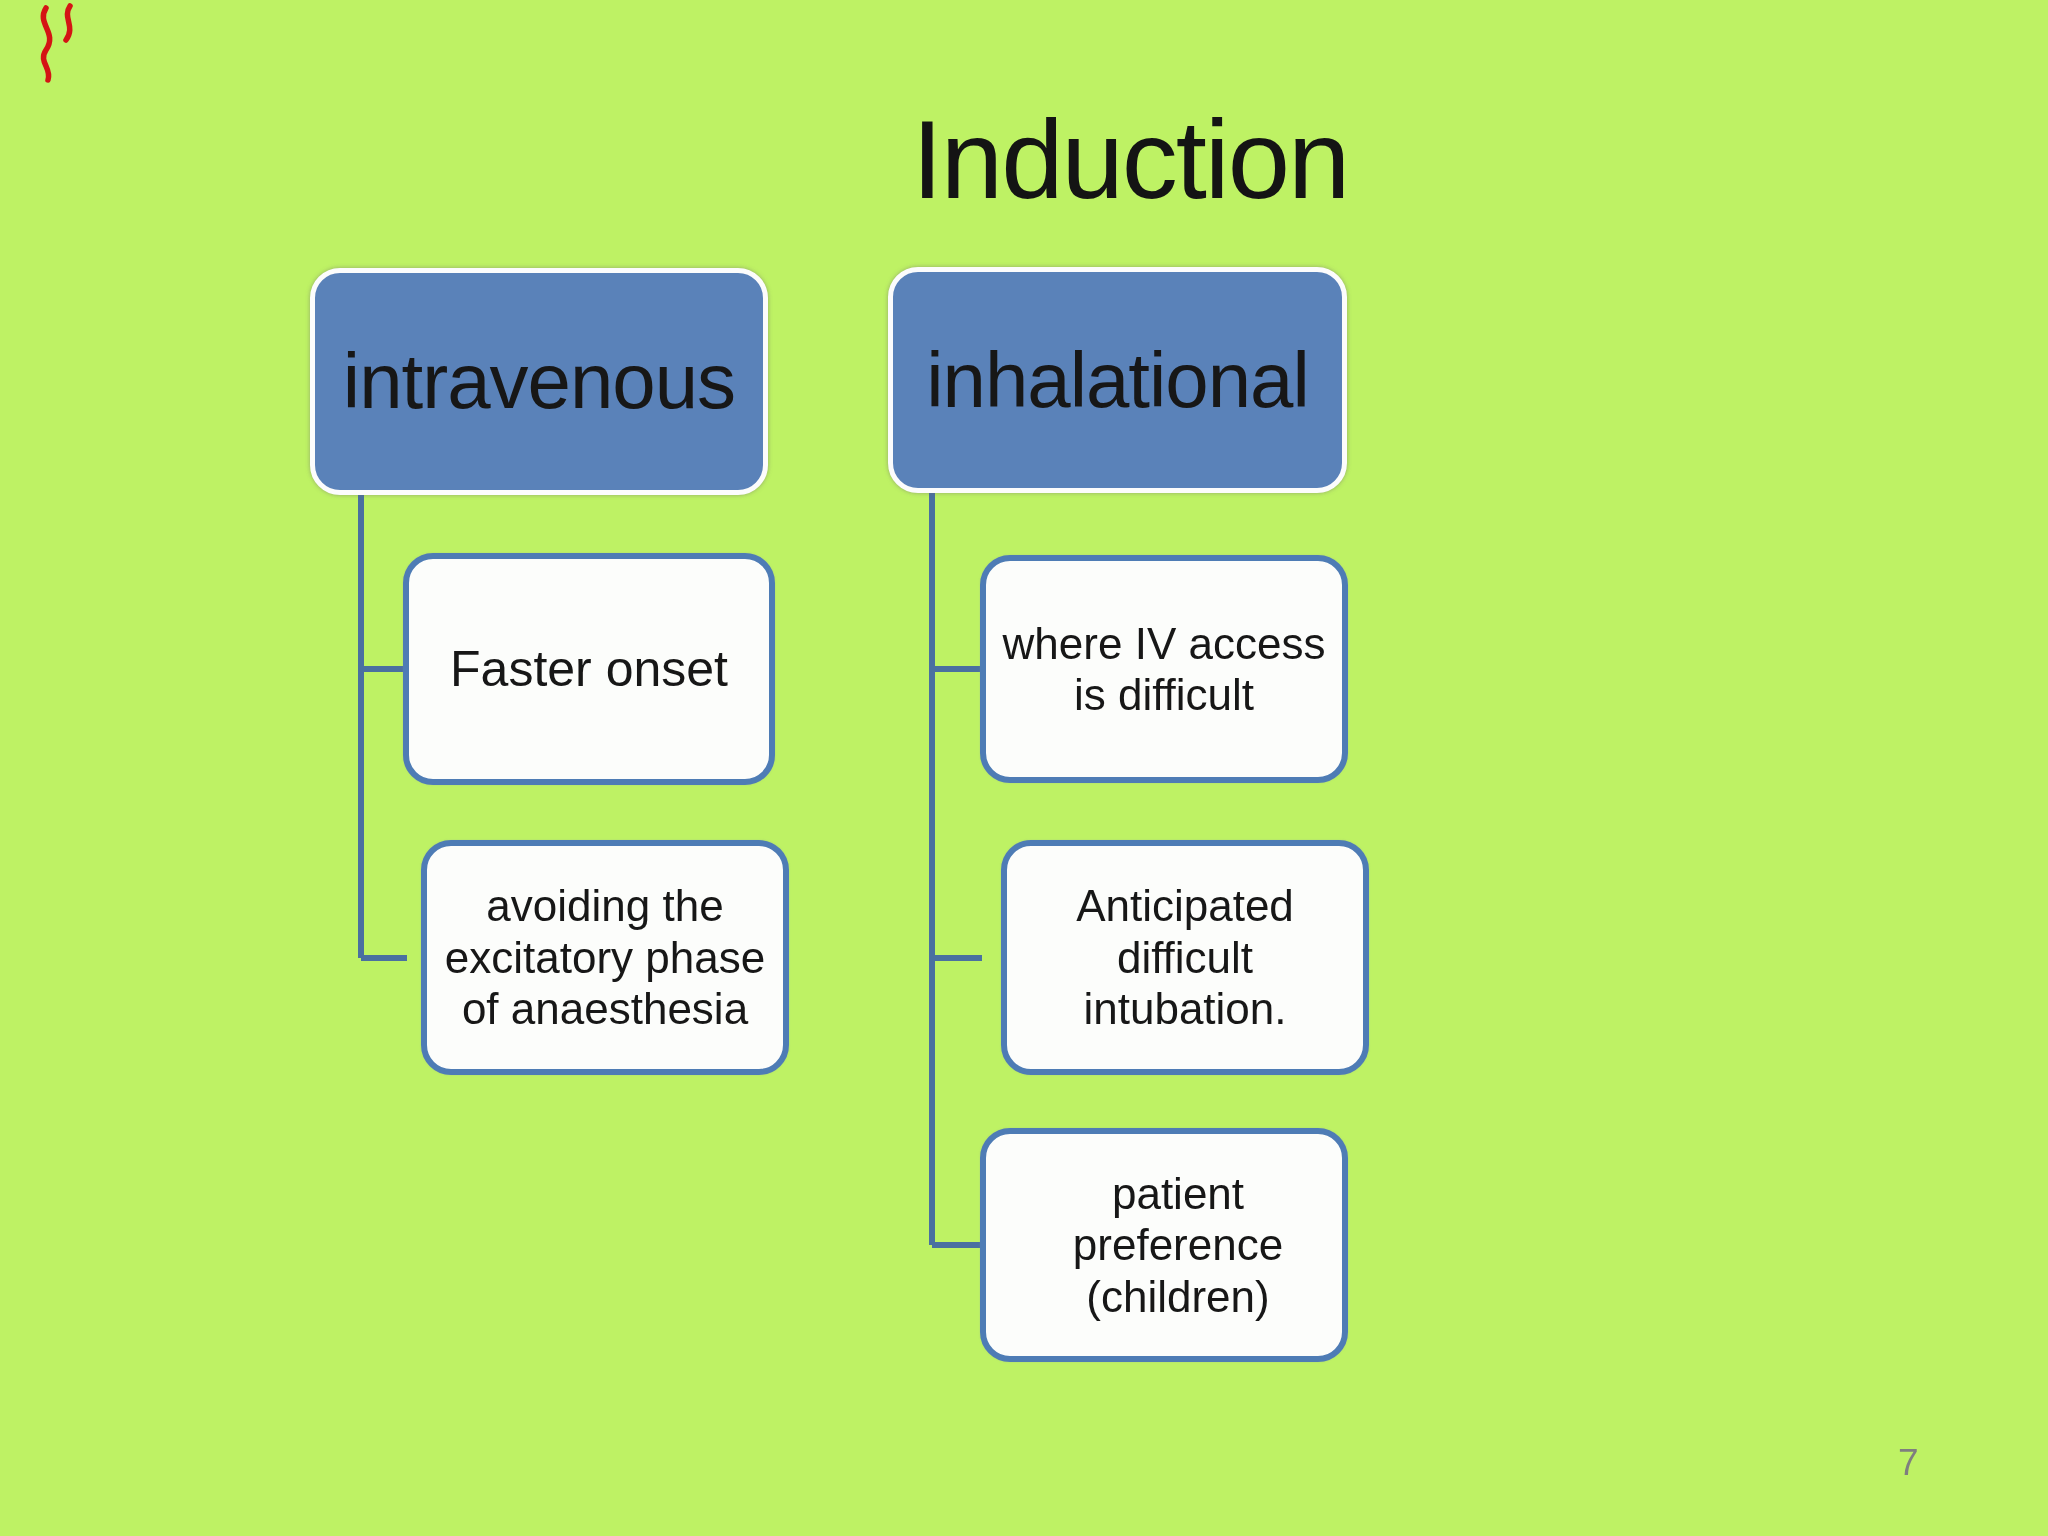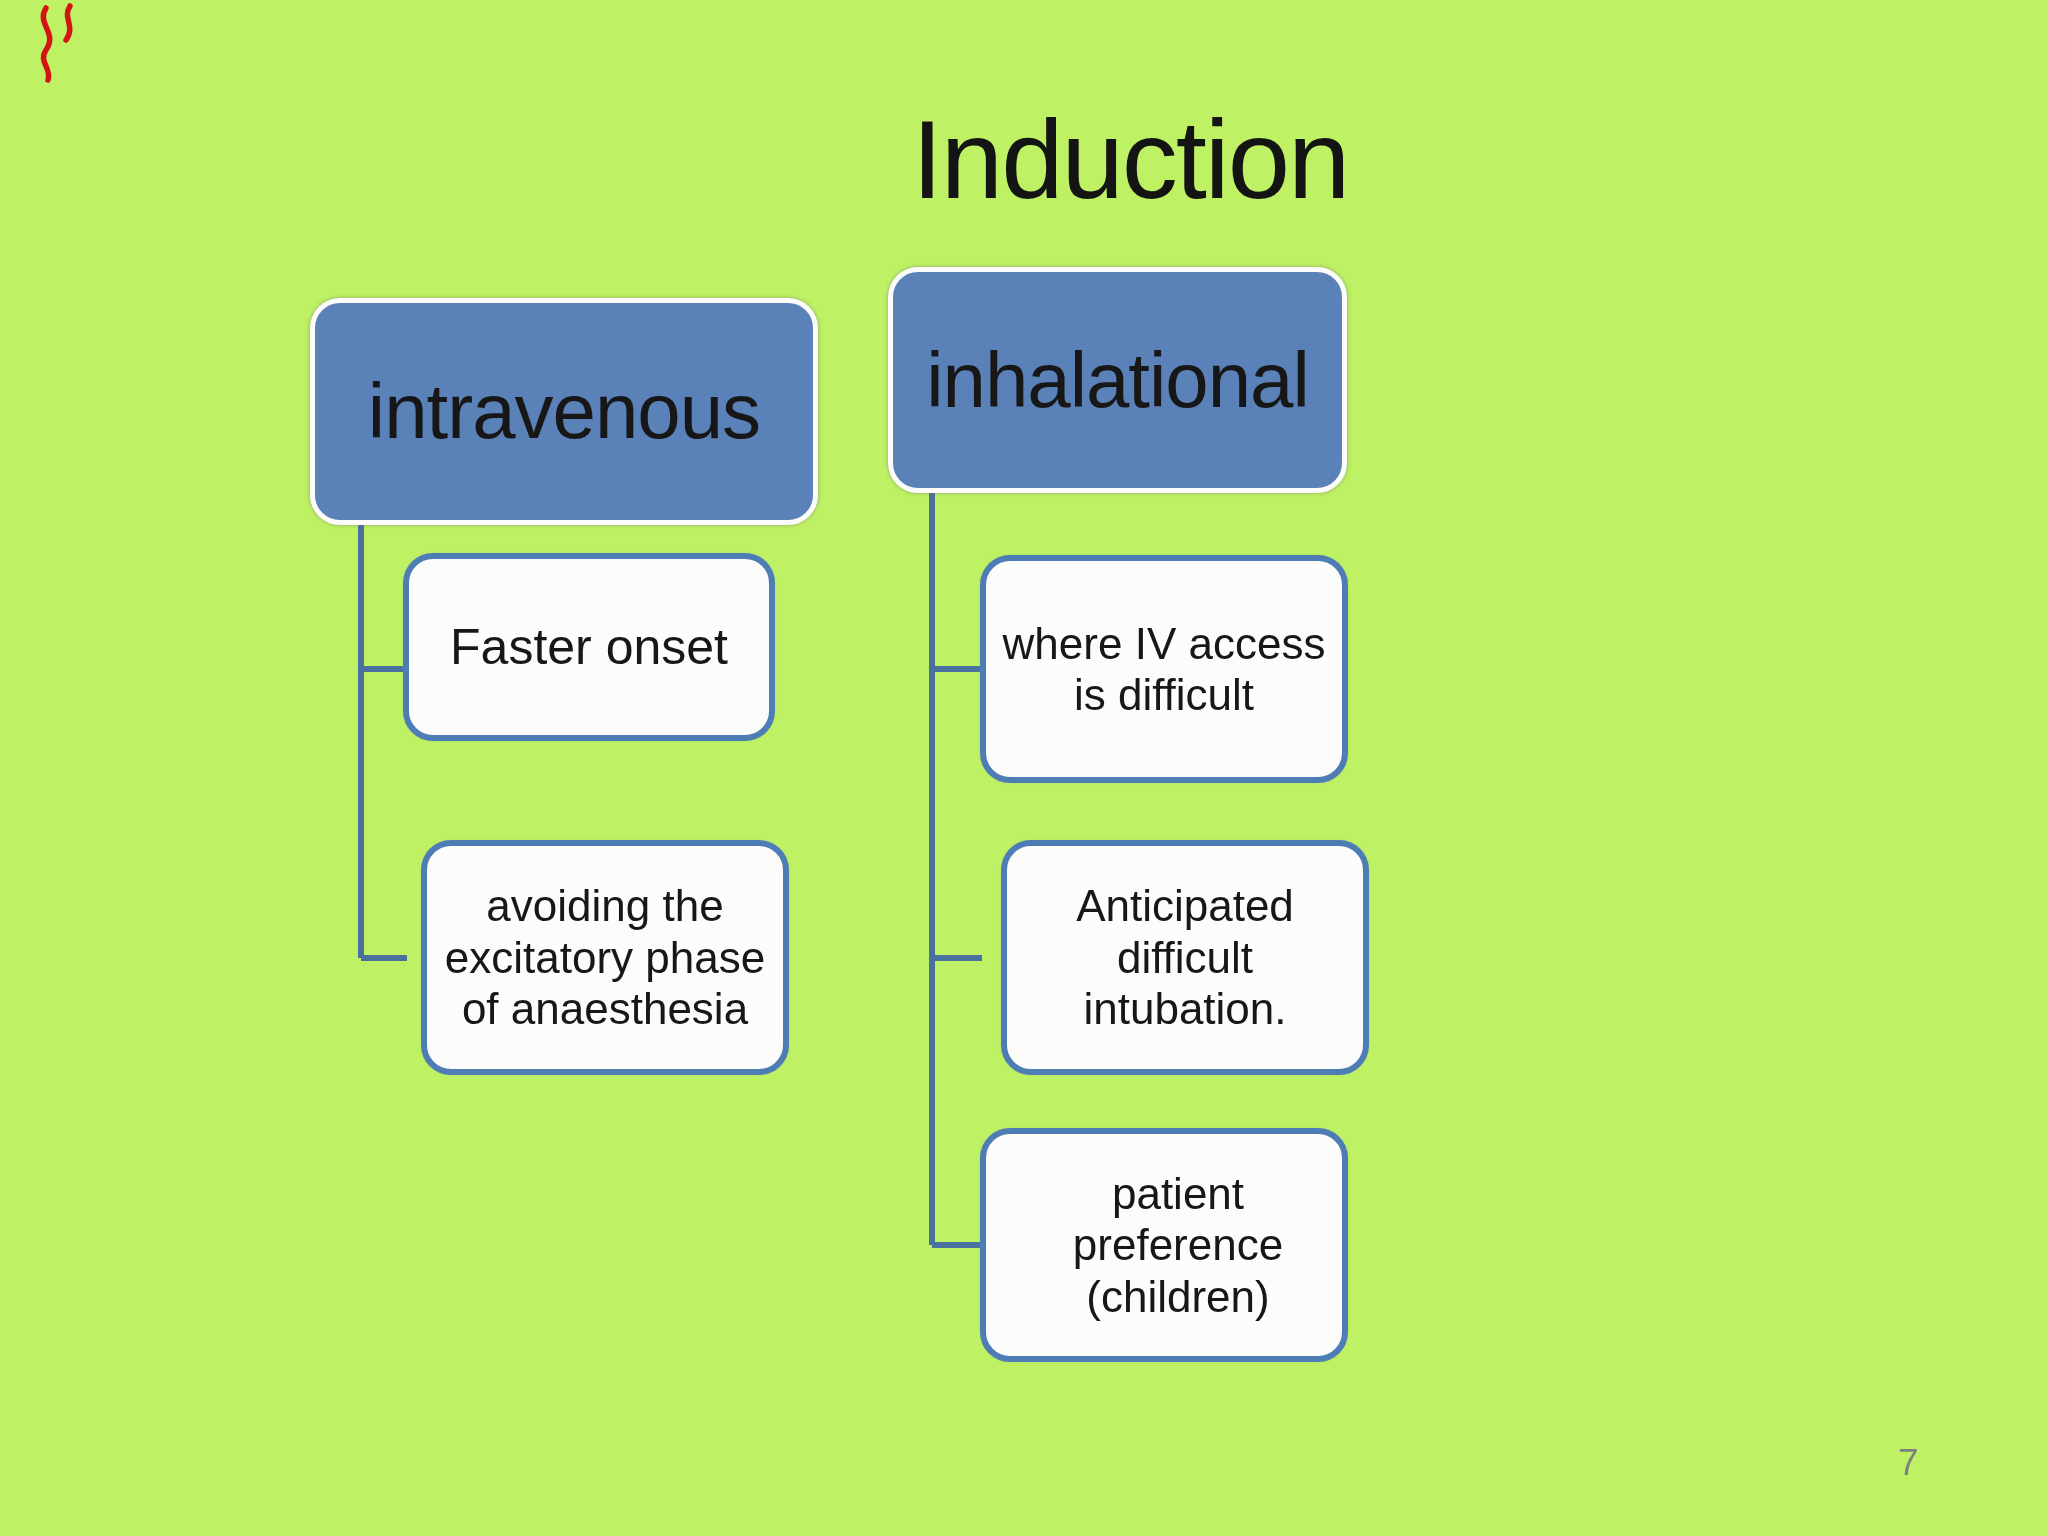--- a/index.html
+++ b/index.html
@@ -40,23 +40,23 @@
     font-size:78px;
     letter-spacing:-1px;
   }
   .child-node{
     background:#fcfdfb;
     border:6px solid var(--child-border,#4e7cb5);
     box-shadow:0 0 2px rgba(150,160,170,.35);
     line-height:1.17;
     padding:0 16px;
   }
-  #hdr-iv  {left:310px;top:268px;width:508px;height:227px;margin-top:30px;}
+  #hdr-iv  {left:310px;top:268px;width:458px;height:227px;}
   #hdr-inh {left:888px;top:267px;width:459px;height:226px;}
-  #c-faster{left:403px;top:553px;width:372px;height:188px;font-size:50px;}
+  #c-faster{left:403px;top:553px;width:372px;height:232px;font-size:50px;}
   #c-avoid {left:405px;top:840px;width:368px;height:235px;font-size:44px;margin-left:16px;}
   #c-where {left:980px;top:555px;width:368px;height:228px;font-size:44px;}
   #c-antic {left:980px;top:840px;width:368px;height:235px;font-size:44px;margin-left:21px;}
   #c-pref  {left:980px;top:1128px;width:368px;height:234px;font-size:44px;padding-left:44px;}
 
   .page-number{
     position:absolute;
     left:1898px;top:1442px;
     font-size:37px;
     color:var(--page-number,#7f7f7f);

